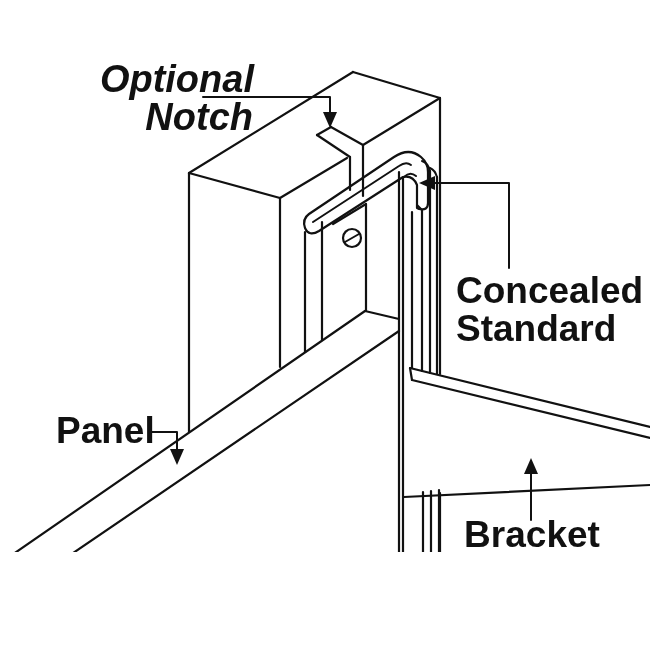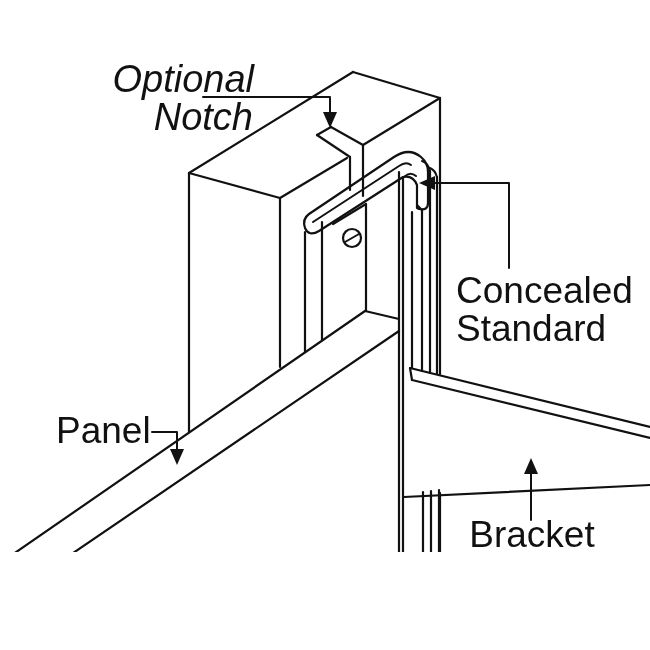--- a/index.html
+++ b/index.html
@@ -1,16 +1,16 @@
 <!DOCTYPE html>
 <html><head>
 <meta charset="utf-8">
 <style>
   html,body{margin:0;padding:0;background:#ffffff;}
-  .stage{width:650px;height:552px;position:relative;background:#ffffff;overflow:hidden;}
+  .stage{width:650px;height:552px;position:relative;background:#ffffff;overflow:hidden;font-weight:bold;}
   svg{display:block;}
   .ln{fill:none;stroke:#111111;stroke-width:2.2;stroke-linecap:round;stroke-linejoin:round;}
   .ln-thin{fill:none;stroke:#111111;stroke-width:2;stroke-linecap:round;stroke-linejoin:round;}
   .ah{fill:#111111;stroke:none;}
   .lbl{font-family:"Liberation Sans","DejaVu Sans",sans-serif;font-size:37px;fill:#111111;}
   .lbl-italic{font-family:"Liberation Sans","DejaVu Sans",sans-serif;font-size:38px;font-style:italic;fill:#111111;}
 </style>
 </head>
 <body>
 

